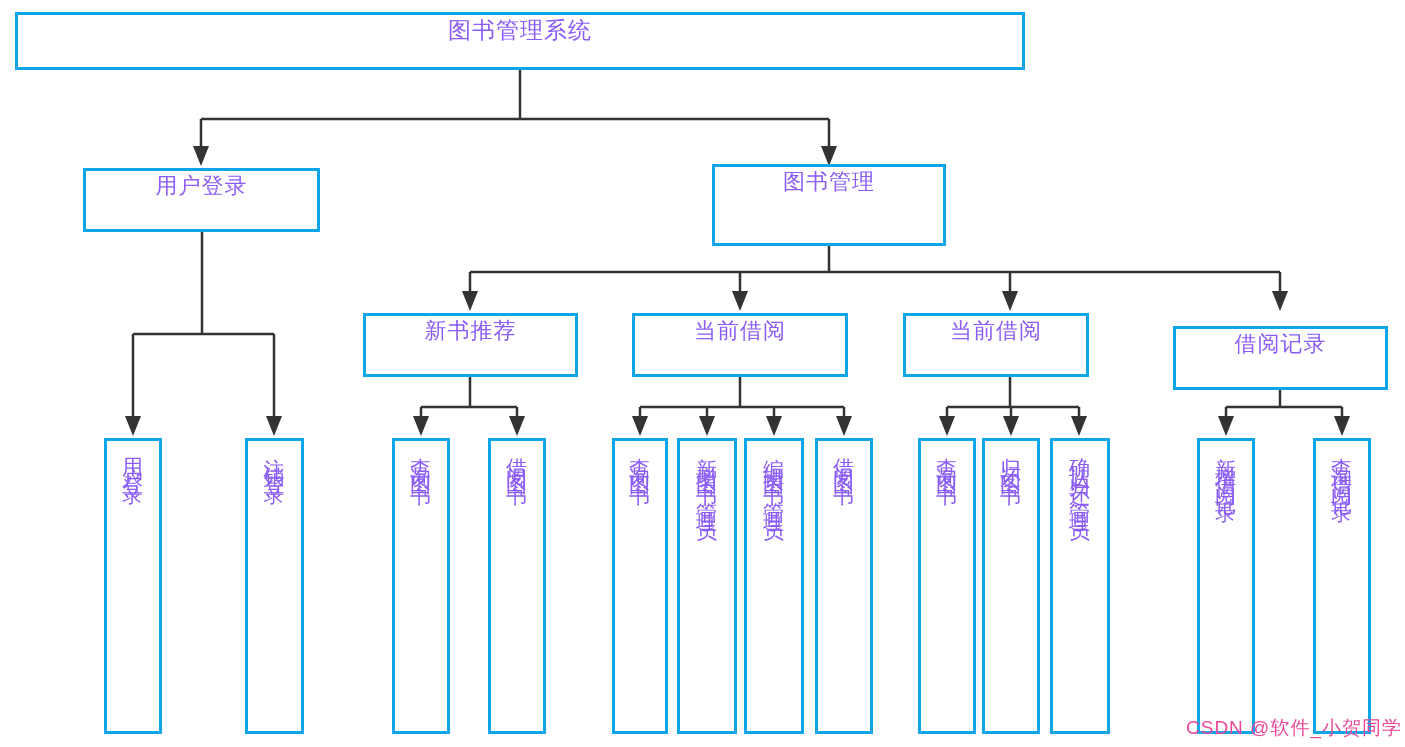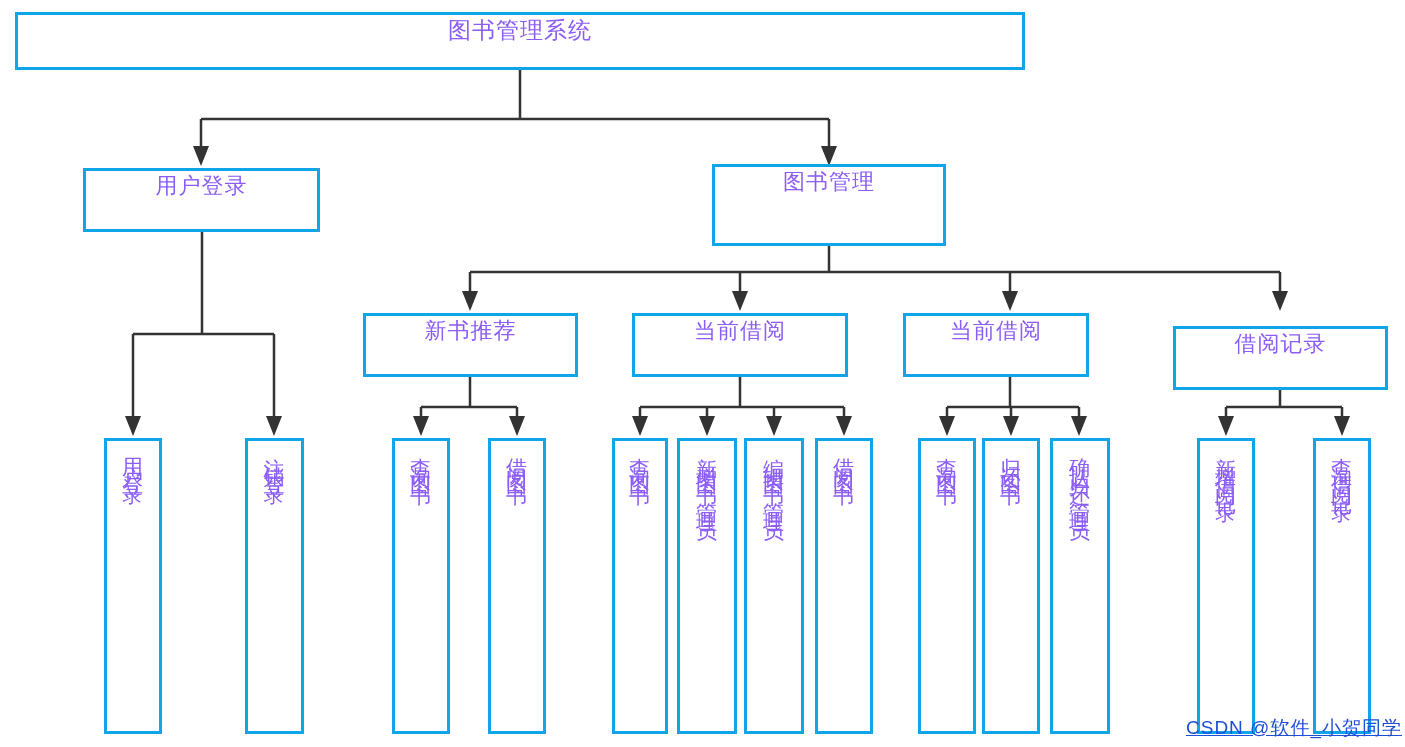--- a/index.html
+++ b/index.html
@@ -47,24 +47,23 @@
     letter-spacing: 9px;
     line-height: 1;
     white-space: nowrap;
   }
   .watermark {
     position: absolute;
     left: 1186px;
     top: 715px;
     z-index: 6;
     font-size: 19px;
-    color: #1d4ed8;
+    color: #ec4899;
     letter-spacing: 1px;
     white-space: nowrap;
-    text-decoration: underline;
   }
 </style>
 </head>
 <body>
 
 <div class="canvas">
 
   <svg class="wires" width="1405" height="747" viewBox="0 0 1405 747">
     <g stroke="#333333" stroke-width="2.5" fill="none">
 

